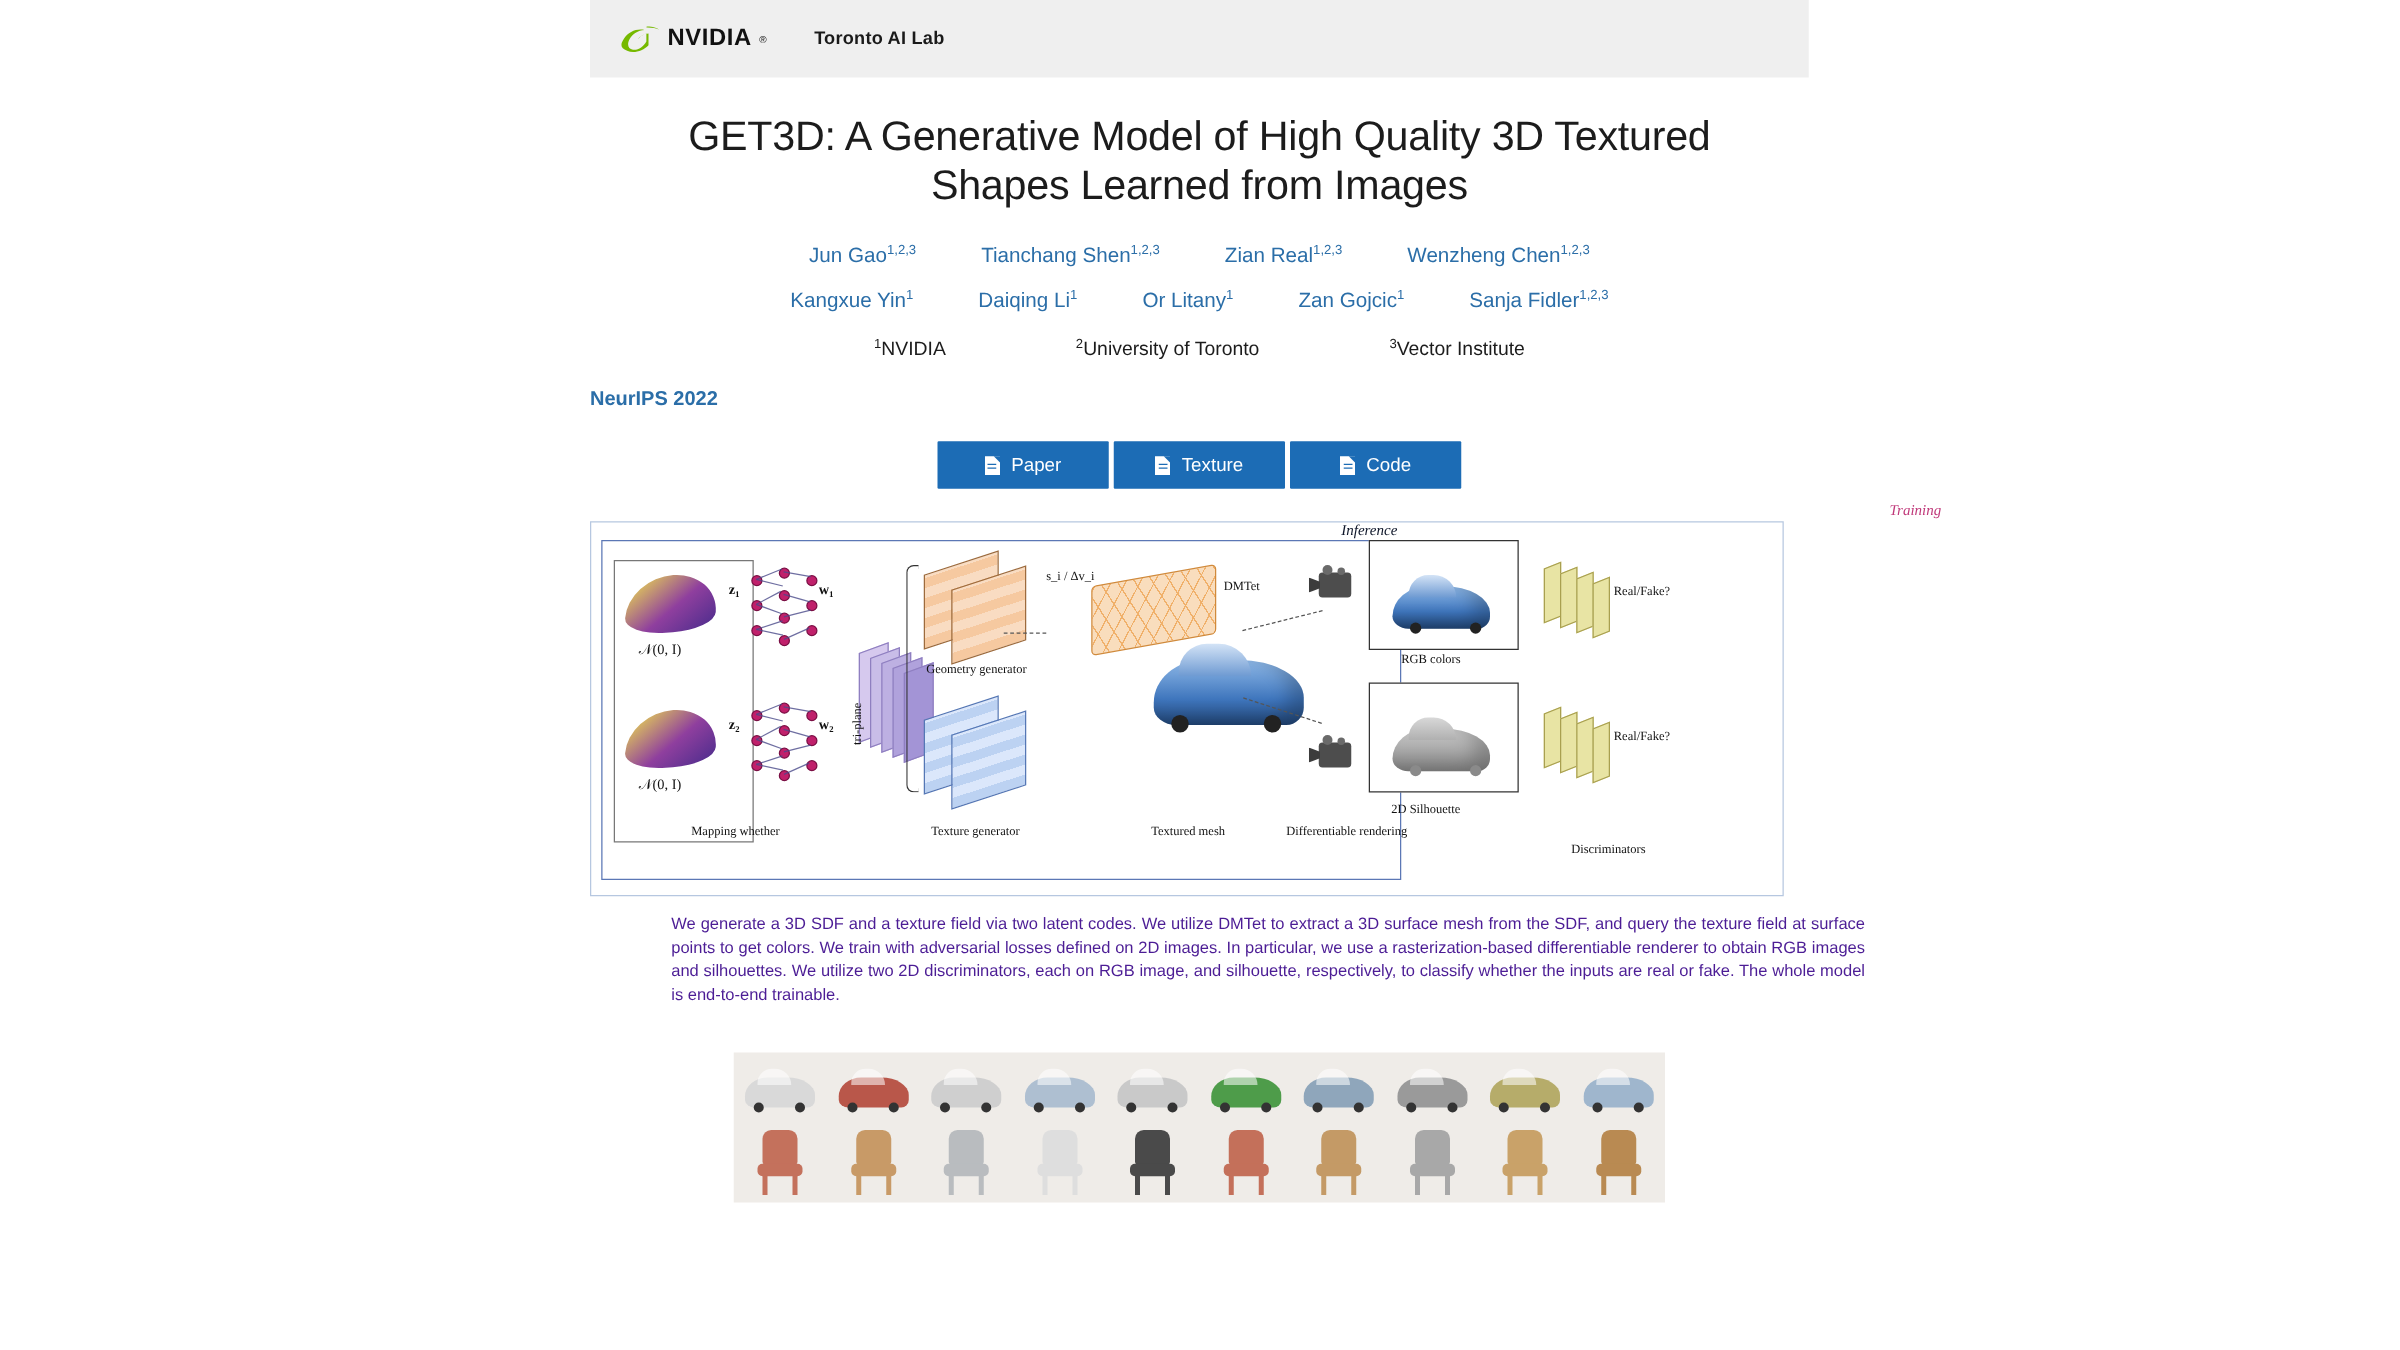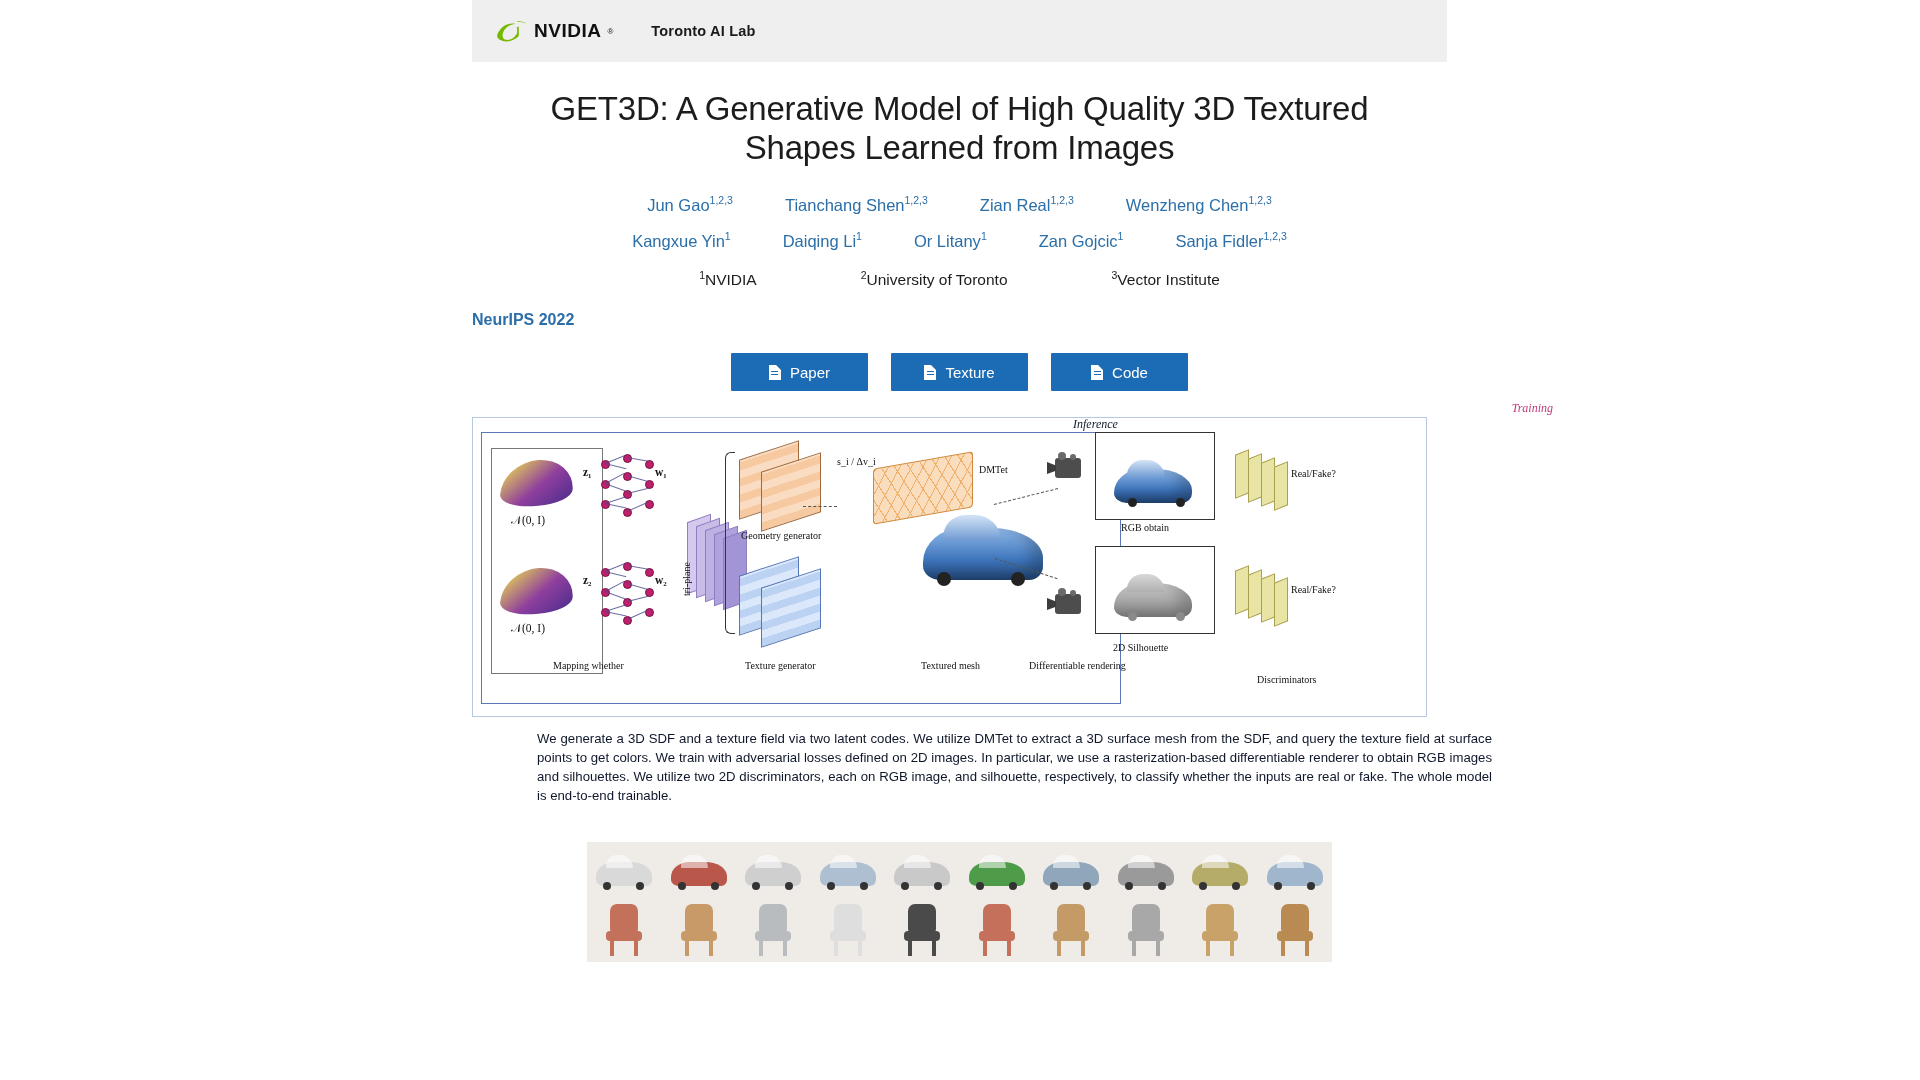--- a/index.html
+++ b/index.html
@@ -107,21 +107,21 @@
     margin-top: 22px;
     text-align: left;
     font-size: 16px;
     color: #2b6ea8;
     font-weight: bold;
   }
   .buttons {
     margin-top: 24px;
     display: flex;
     justify-content: center;
-    gap: 23px;
+    gap: 4px;
   }
   .btn {
     background: #1c6cb5;
     color: #ffffff;
     border: none;
     height: 38px;
     width: 137px;
     font-size: 15px;
     display: flex;
     align-items: center;
@@ -331,21 +331,21 @@
     width: 9px;
     border: 1px solid #333;
     border-right: none;
     border-radius: 6px 0 0 6px;
   }
   .caption {
     margin: 12px auto 0 auto;
     width: 955px;
     font-size: 13.2px;
     line-height: 1.45;
-    color: #0f172a;
+    color: #4c1d95;
     text-align: justify;
   }
   
   .gallery {
     margin: 36px auto 0 auto;
     width: 745px;
     height: 120px;
     background: #efece8;
     overflow: hidden;
     position: relative;
@@ -547,21 +547,21 @@
 
         <div class="fig-txt small" style="left:80px;top:242px;">Mapping whether</div>
 
         <div class="camera" style="left:582px;top:40px;"></div>
         <div class="camera" style="left:582px;top:176px;"></div>
         <div class="fig-txt small" style="left:556px;top:242px;">Differentiable rendering</div>
 
         <div class="imgbox" style="left:622px;top:14px;width:120px;height:88px;">
           <div class="car small" style="left:18px;top:36px;"></div>
         </div>
-        <div class="fig-txt small" style="left:648px;top:104px;">RGB obtain</div>
+        <div class="fig-txt small" style="left:648px;top:104px;">RGB colors</div>
 
         <div class="imgbox" style="left:622px;top:128px;width:120px;height:88px;">
           <div class="car small grey" style="left:18px;top:36px;"></div>
         </div>
         <div class="fig-txt small" style="left:640px;top:224px;">2D Silhouette</div>
 
         <div class="disc-stack" style="left:762px;top:24px;">
           <i style="left:0px;top:10px"></i>
             <i style="left:13px;top:14px"></i>
             <i style="left:26px;top:18px"></i>

